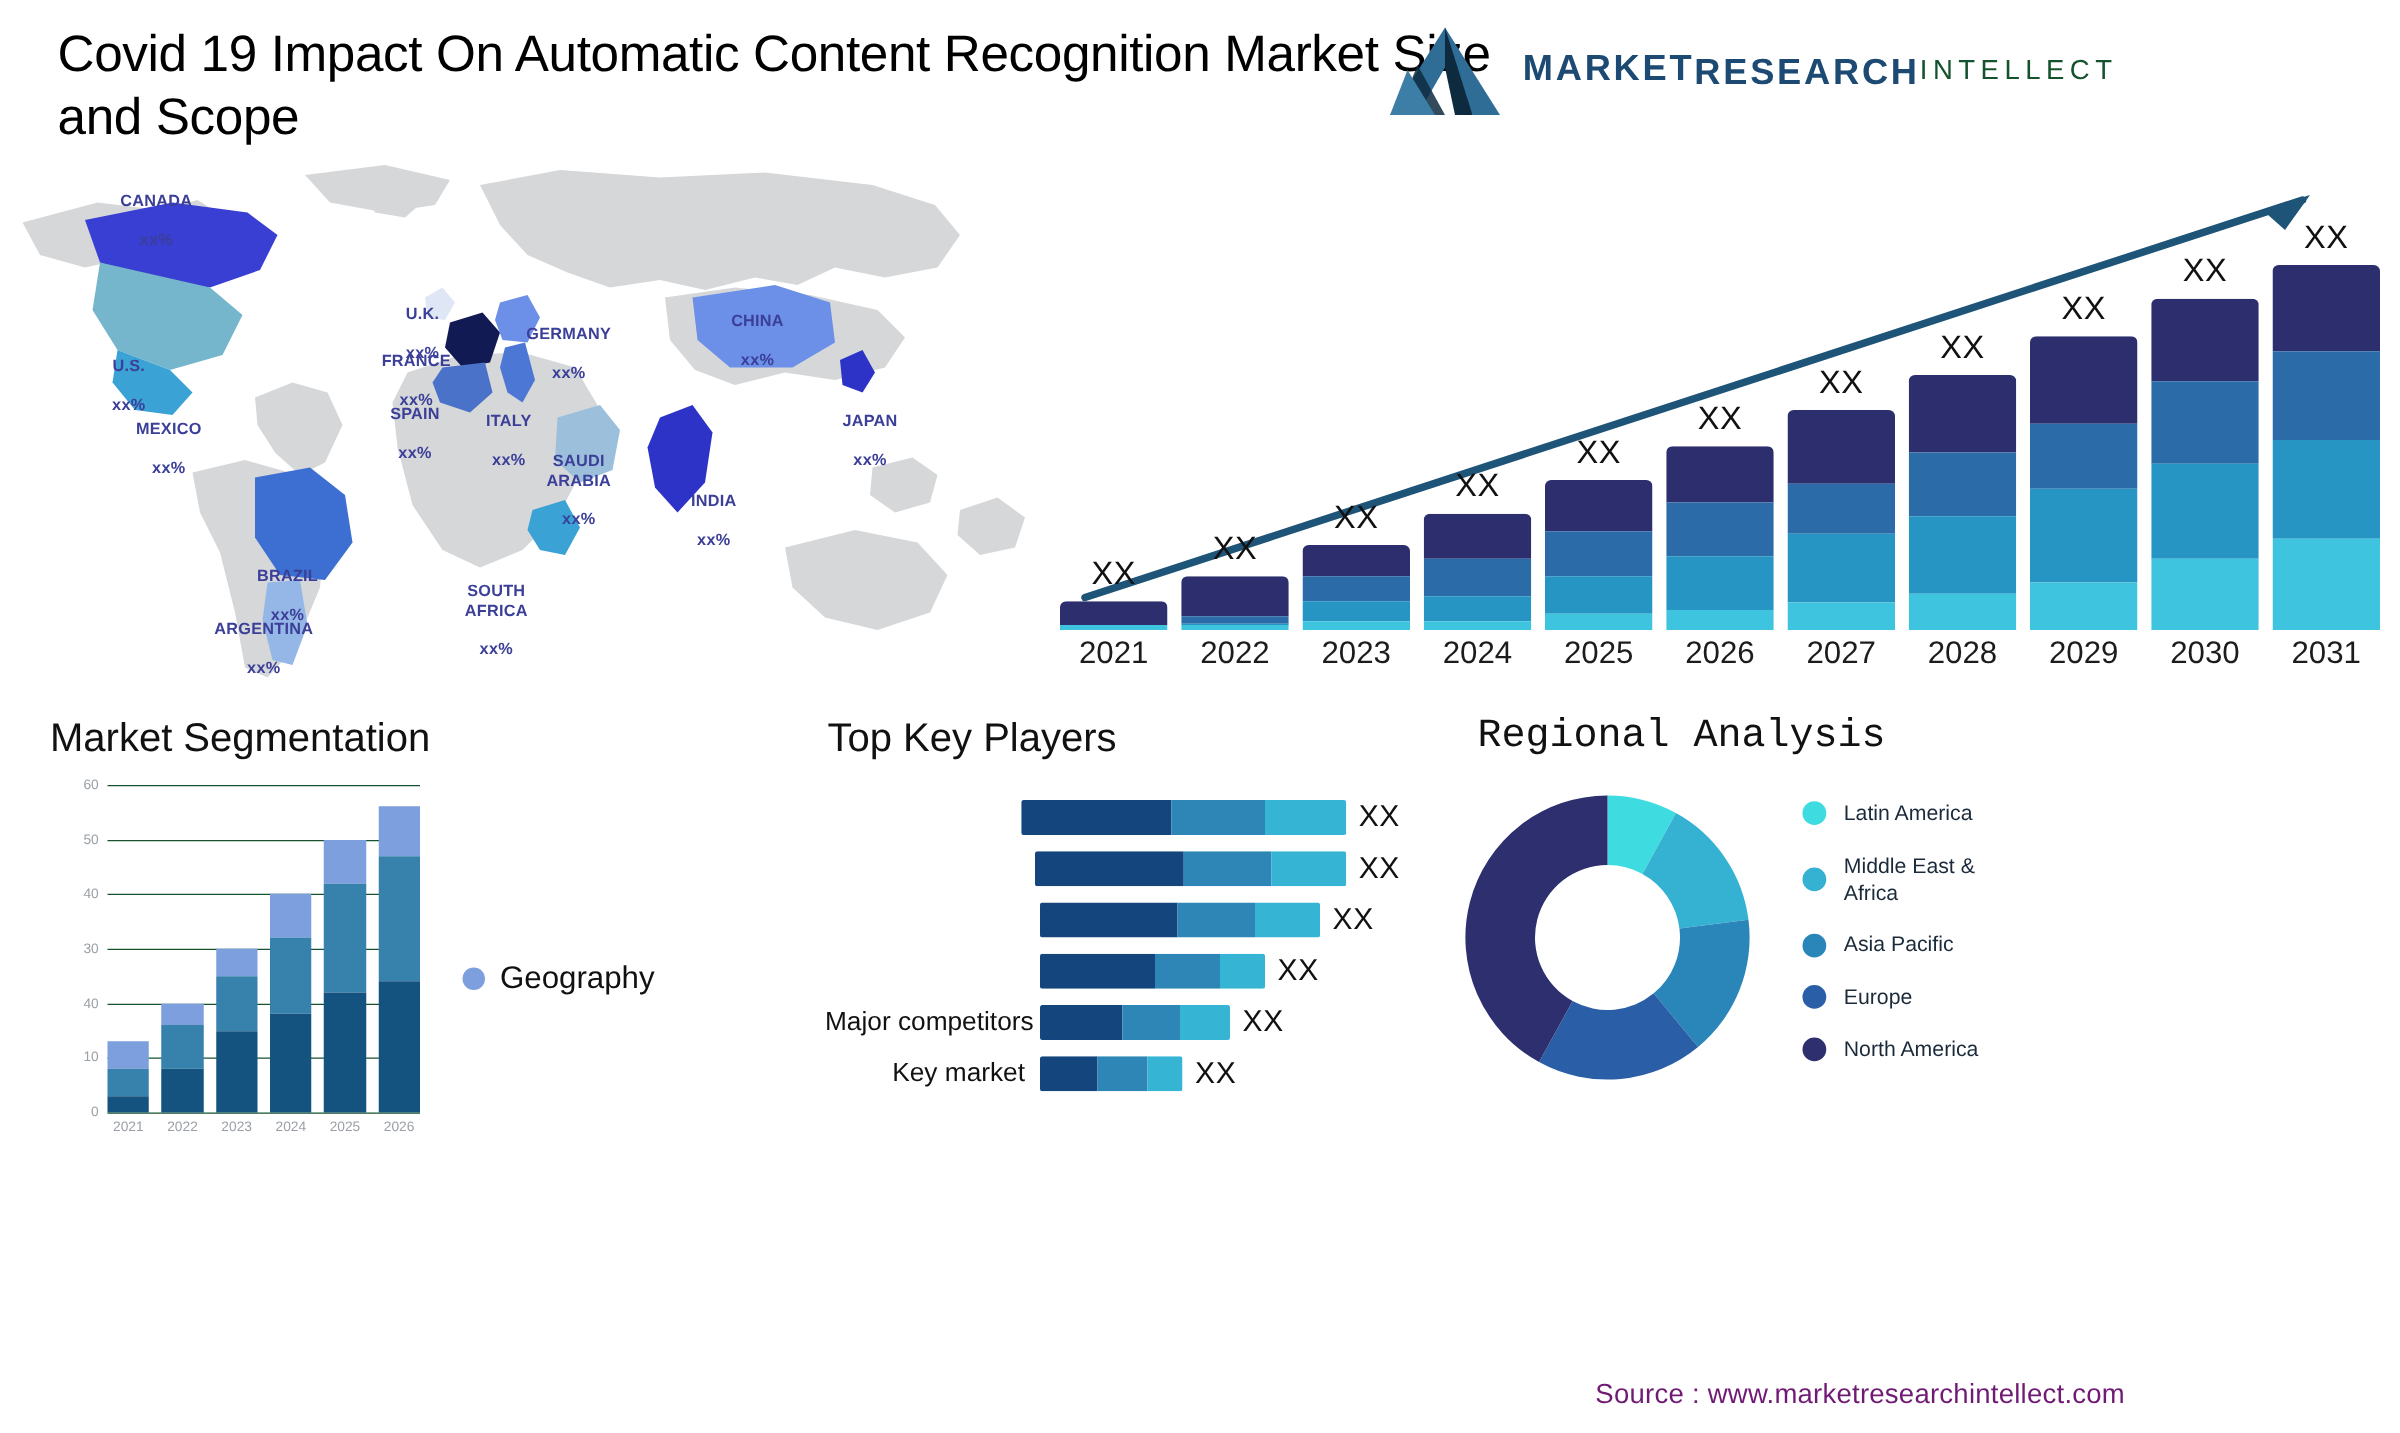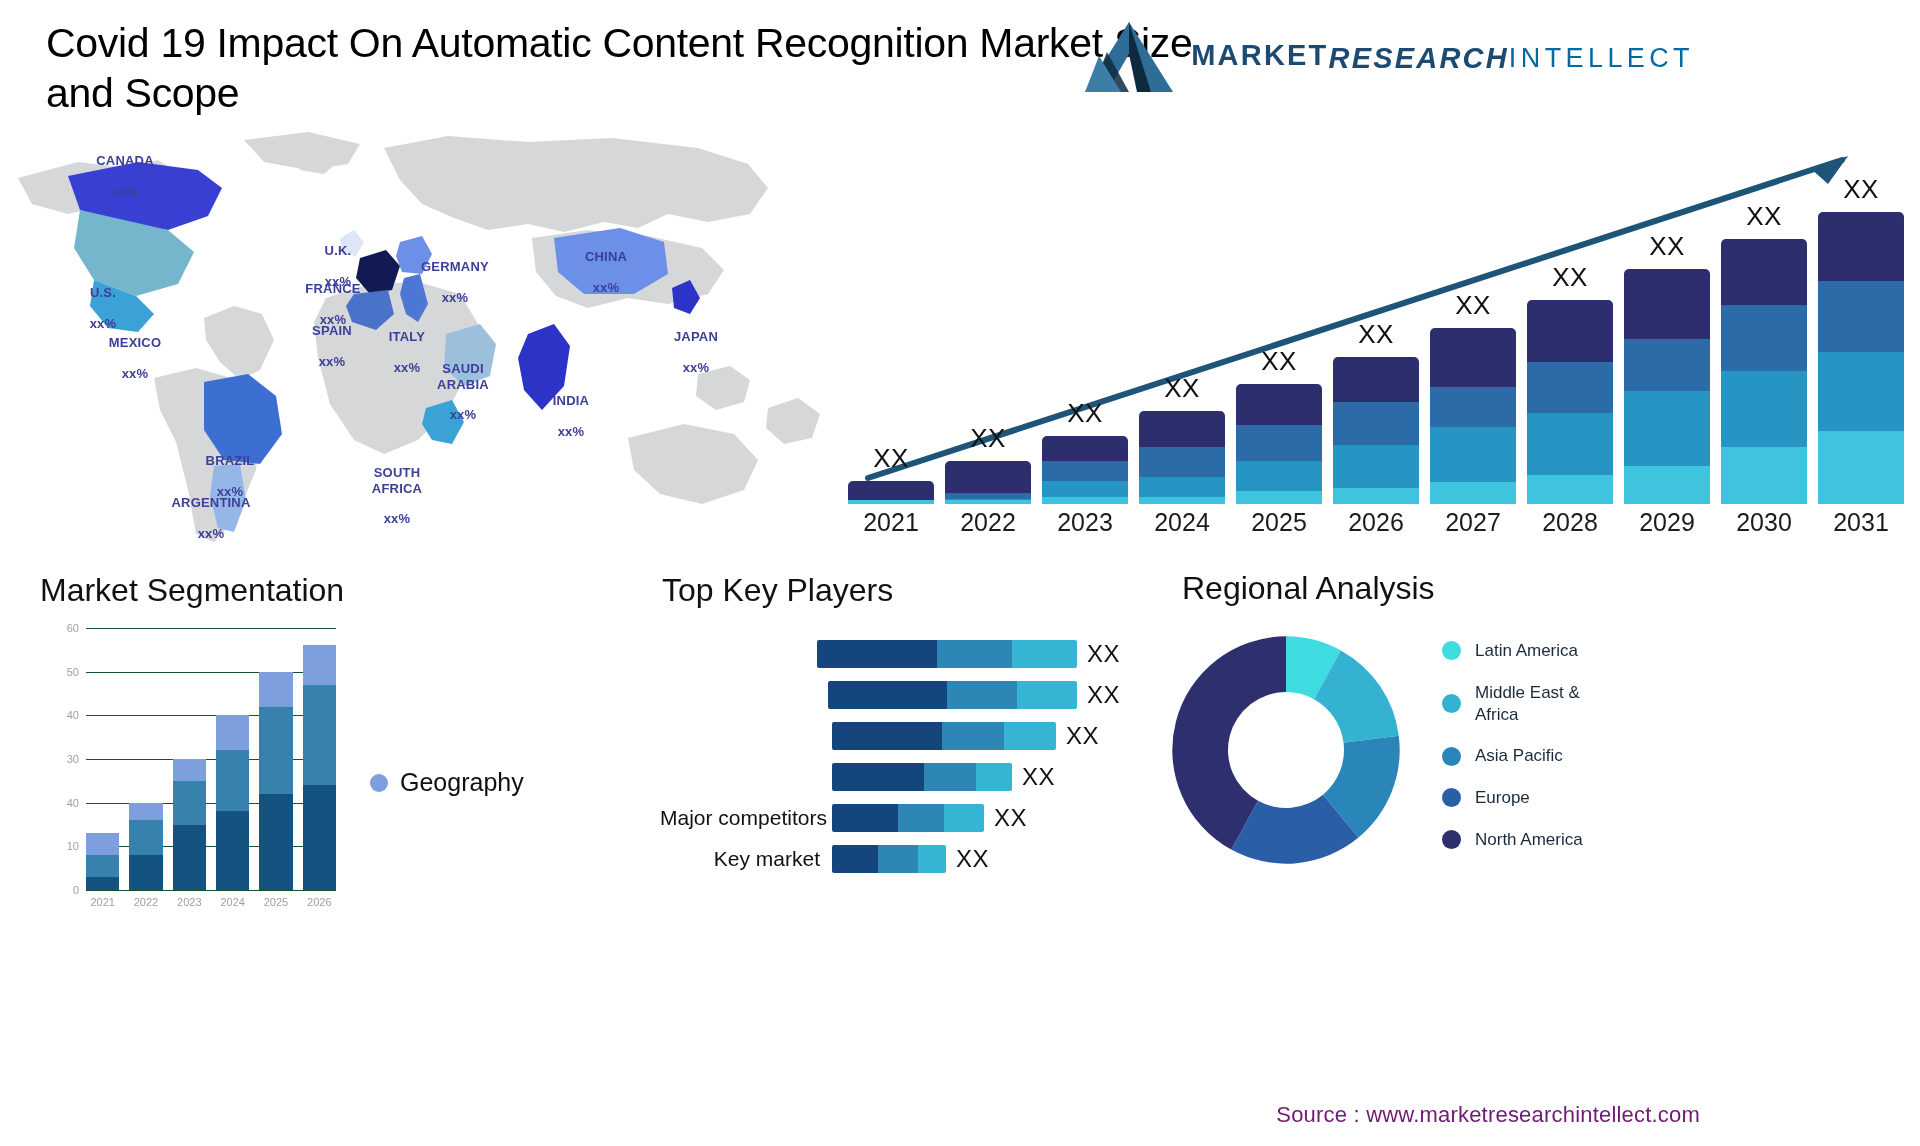--- a/index.html
+++ b/index.html
@@ -16,23 +16,23 @@
     position: absolute; left: 46px; top: 18px; width: 1180px;
     font-size: 41px; line-height: 1.22; color: #000;
     font-weight: 400; letter-spacing: -0.3px;
   }
   .logo { position: absolute; right: 36px; top: 18px; display: flex; align-items: center; gap: 14px; }
   .logo-mark { width: 96px; height: 78px; }
   .logo-words { display: flex; flex-direction: row; line-height: 1.0; }
   .logo-words .l1, .logo-words .l2 {
     font-size: 29px; font-weight: 700; color: #1d4a72; letter-spacing: 2.2px;
   }
-  .logo-words .l2 { margin-top: 3px; font-style: italic; }
+  .logo-words .l2 { margin-top: 3px; }
   .logo-words .l3 {
-    font-size: 27px; font-weight: 400; color: #0369a1; letter-spacing: 4.4px; margin-top: 4px; text-align: right;
+    font-size: 22px; font-weight: 400; color: #14532d; letter-spacing: 4.4px; margin-top: 4px; text-align: right;
   }
 
   
   .map-wrap { position: absolute; left: 8px; top: 118px; width: 830px; height: 430px; }
   .map-svg { width: 100%; height: 100%; display:block; }
   .map-label {
     position: absolute; color: #3b3f98; font-weight: 700;
     font-size: 13px; line-height: 1.18; text-align: center;
     white-space: pre-line; letter-spacing: .2px;
   }
@@ -464,21 +464,21 @@
           <div class="tkp-bar">
             <div class="tkp-seg" style="background: rgb(20, 69, 124); width: 46px;"></div>
             <div class="tkp-seg" style="background: rgb(45, 134, 182); width: 40px;"></div>
             <div class="tkp-seg" style="background: rgb(53, 180, 212); width: 28px;"></div>
           </div>
           <div class="tkp-val">XX</div>
         </div>
       </div>
   </div>
 
-  <div class="sect-title" style="left:1182px; top:570px;">Regional Analysis</div>
+  <div class="sect-title" style="left:1182px; top:570px;font-family:Liberation Mono, monospace;">Regional Analysis</div>
   <div class="reg-wrap">
     <svg class="donut" id="donut-svg" viewBox="0 0 100 100">
         <path d="M50 1 A49 49 0 0 1 73.60593003098406 7.060972677850685 L62.04384185254288 28.09233299890341 A25 25 0 0 0 50 25 Z" fill="#3edbe0"></path>
         <path d="M73.60593003098406 7.060972677850685 A49 49 0 0 1 98.61362036440941 43.85867155534909 L74.80286753286194 46.86666916089239 A25 25 0 0 0 62.04384185254288 28.09233299890341 Z" fill="#35b2d2"></path>
         <path d="M98.61362036440941 43.85867155534909 A49 49 0 0 1 81.2337754976858 87.75514889601367 L65.93559974371725 69.26283106939474 A25 25 0 0 0 74.80286753286194 46.86666916089239 Z" fill="#2a85b8"></path>
         <path d="M81.2337754976858 87.75514889601367 A49 49 0 0 1 26.394069969015945 92.93902732214931 L37.95615814745712 71.90766700109658 A25 25 0 0 0 65.93559974371725 69.26283106939474 Z" fill="#2a5fa8"></path>
         <path d="M26.394069969015945 92.93902732214931 A49 49 0 0 1 49.99999999999999 1 L49.99999999999999 25 A25 25 0 0 0 37.95615814745712 71.90766700109658 Z" fill="#2d2f6e"></path>
       </svg>
     <div class="reg-legend" id="reg-legend">
         <div class="reg-item">

